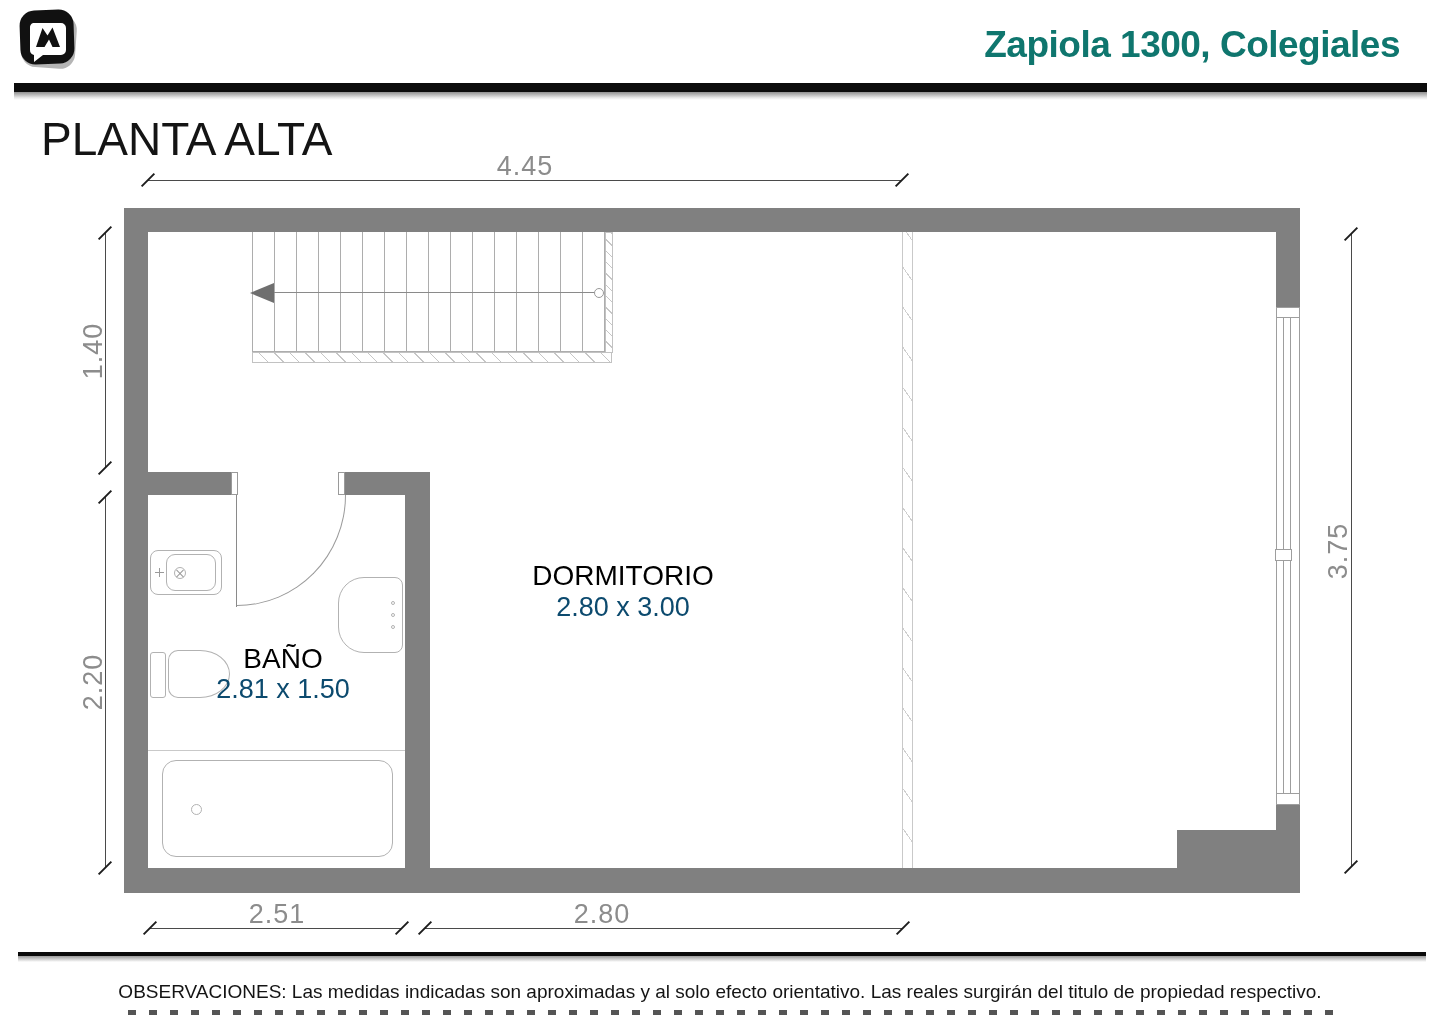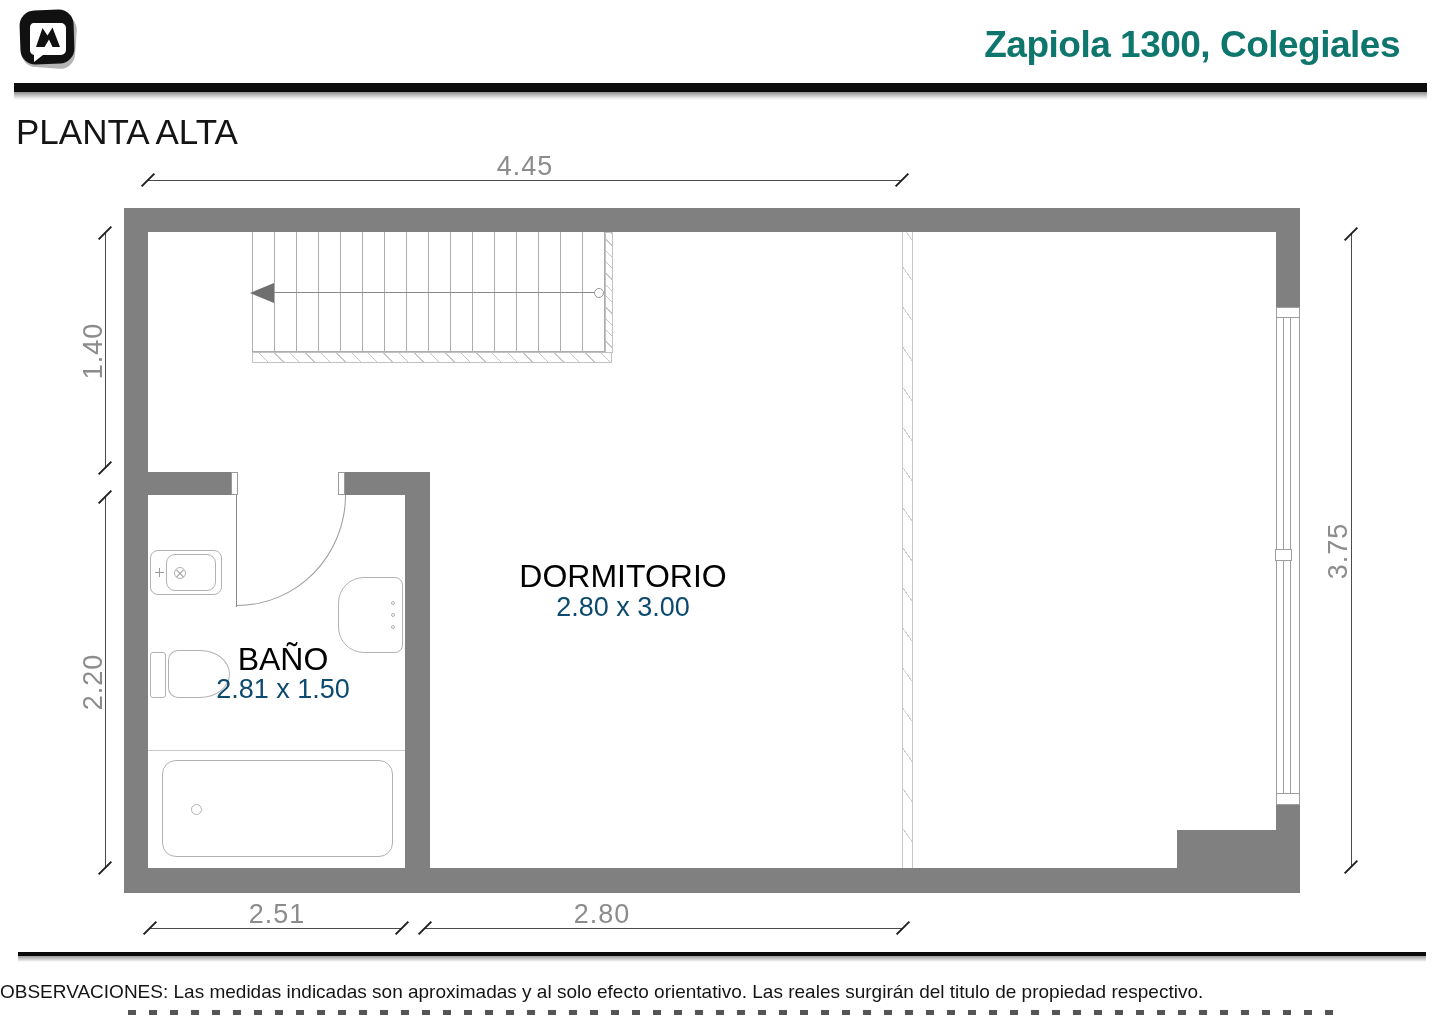--- a/index.html
+++ b/index.html
@@ -5,32 +5,32 @@
   html,body{margin:0;padding:0;}
   body{
     width:1440px;height:1015px;position:relative;overflow:hidden;
     background:#ffffff;font-family:"Liberation Sans", sans-serif;
   }
   .abs{position:absolute;}
   
   .brand-title{position:absolute;top:24px;right:40px;font-size:37px;font-weight:700;color:#0f766e;letter-spacing:-0.5px;white-space:nowrap;}
   .top-rule{position:absolute;left:14px;top:83px;width:1413px;height:9px;background:#0c0c0c;}
   .top-rule-shadow{position:absolute;left:14px;top:92px;width:1413px;height:8px;background:linear-gradient(to bottom,#8f8f8f,#e6e6e6 70%,#ffffff);}
-  .floor-label{position:absolute;left:16px;top:112px;font-size:35px;color:#141414;white-space:nowrap;}
+  .floor-label{position:absolute;left:41px;top:112px;font-size:46px;color:#141414;white-space:nowrap;}
   
   .wall{position:absolute;background:var(--wall,#808080);}
   
   .dim-line{position:absolute;background:#4a4a4a;}
   .dim-line.h{height:1px;}
   .dim-line.v{width:1px;}
   .tick{position:absolute;width:18px;height:2px;background:#1c1c1c;transform:translate(-50%,-50%) rotate(-45deg);}
   .dim-label{position:absolute;color:var(--dimtext,#8c8c8c);font-size:27px;letter-spacing:1px;transform:translate(-50%,-50%);white-space:nowrap;}
   .dim-label.rot{transform:translate(-50%,-50%) rotate(-90deg);}
   
-  .room-name{position:absolute;color:#000;font-size:32px;transform:translate(-50%,-50%);white-space:nowrap;}
+  .room-name{position:absolute;color:#000;font-size:28px;transform:translate(-50%,-50%);white-space:nowrap;}
   .room-size{position:absolute;color:#0c4a6e;font-size:27px;transform:translate(-50%,-50%);white-space:nowrap;}
   
   .stair-treads{position:absolute;left:252px;top:232px;width:353px;height:120px;
     border-left:1px solid #adadad;border-right:1px solid #adadad;border-bottom:1px solid #adadad;box-sizing:border-box;
     background:repeating-linear-gradient(90deg,transparent 0 21px,#adadad 21px 22px);}
   .stair-hatch-bottom{position:absolute;left:252px;top:352px;width:360px;height:11px;border:1px solid #c2c2c2;box-sizing:border-box;
     background:repeating-linear-gradient(45deg,#ffffff 0 10px,#c6c6c6 10px 11px);}
   .stair-hatch-right{position:absolute;left:605px;top:232px;width:8px;height:121px;border:1px solid #c2c2c2;box-sizing:border-box;
     background:repeating-linear-gradient(45deg,#ffffff 0 7px,#c6c6c6 7px 8px);}
   .stair-arrow-line{position:absolute;left:268px;top:292px;width:330px;height:1px;background:#8a8a8a;}
@@ -49,21 +49,21 @@
   .door-arc{position:absolute;left:237px;top:495px;width:108px;height:110px;
     border-right:1px solid #9a9a9a;border-bottom:1px solid #9a9a9a;border-bottom-right-radius:100% 100%;}
   
   .fixture{position:absolute;background:#fff;border:1px solid #b2b2b2;box-sizing:border-box;}
   .xline{position:absolute;left:0;top:50%;width:100%;height:1px;background:#9a9a9a;}
   .thin-line{position:absolute;background:#c9c9c9;}
   .dot{position:absolute;width:4px;height:4px;border:1px solid #b2b2b2;border-radius:50%;background:#fff;box-sizing:border-box;}
   
   .bottom-rule{position:absolute;left:18px;top:952px;width:1408px;height:4px;background:#0a0a0a;}
   .bottom-rule-shadow{position:absolute;left:18px;top:956px;width:1408px;height:6px;background:linear-gradient(to bottom,#9a9a9a,#e0e0e0 70%,#ffffff);}
-  .observations{position:absolute;left:0;right:0;top:981px;text-align:left;font-size:19px;color:#141414;white-space:nowrap;}
+  .observations{position:absolute;left:0;right:0;top:981px;text-align:center;font-size:19px;color:#141414;white-space:nowrap;}
   .cutoff-marks{position:absolute;left:128px;top:1010px;width:1215px;height:5px;opacity:.8;
     background:repeating-linear-gradient(90deg,#2a2a2a 0 8px,transparent 8px 21px);}
 </style>
 </head>
 <body>
 
 <div>
 
   <div class="abs" style="left:16px;top:6px;width:64px;height:66px;">
     <svg width="64" height="66" viewBox="0 0 64 66">

